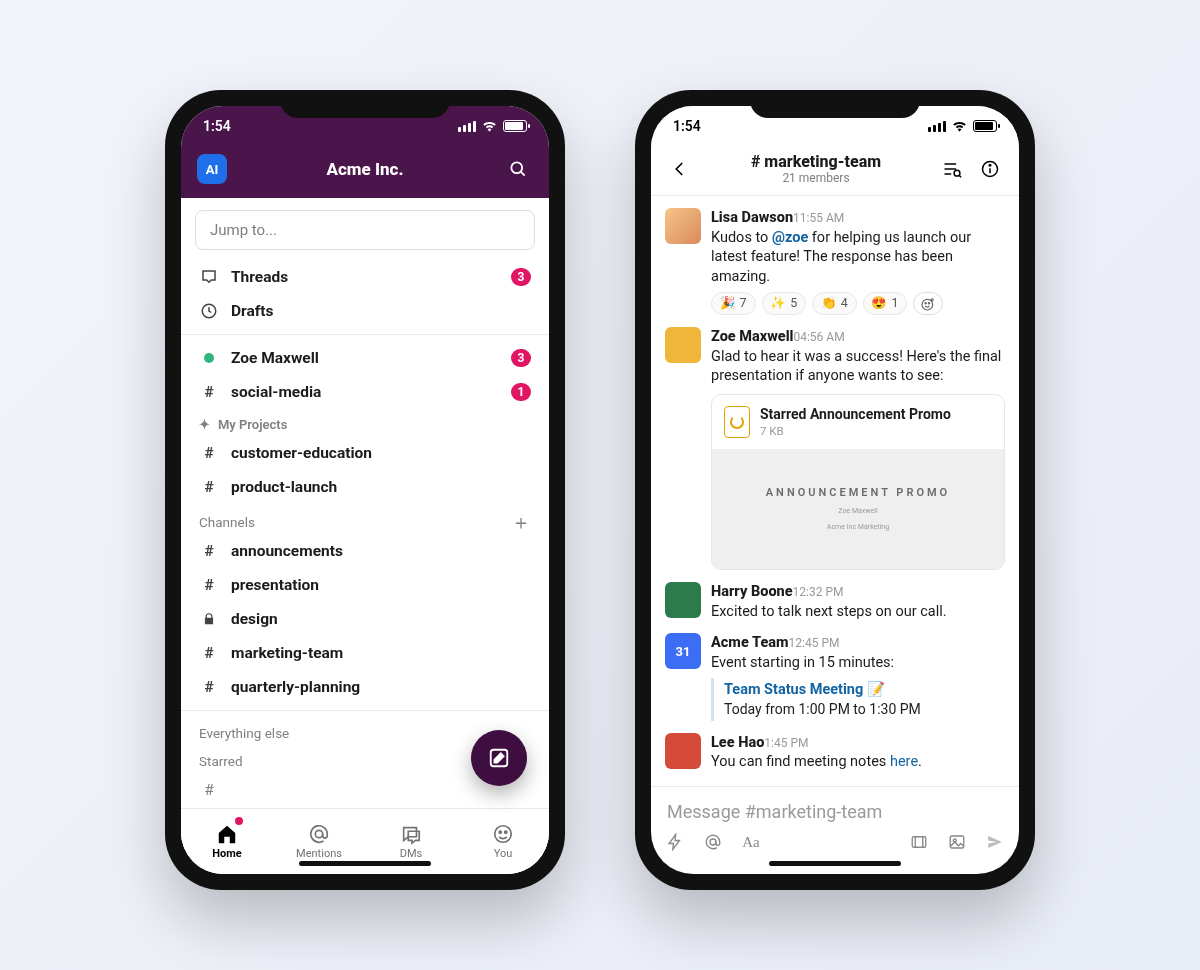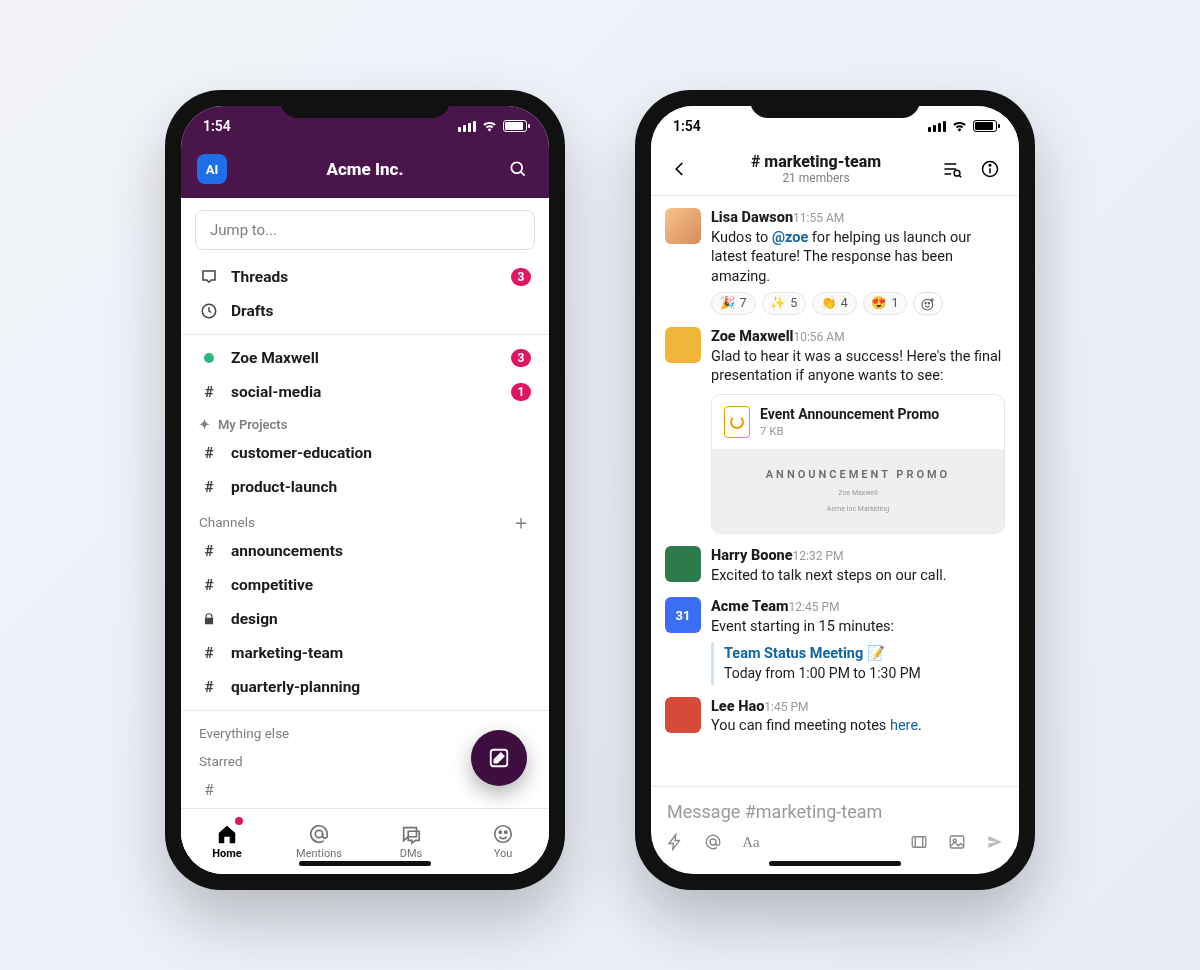--- a/index.html
+++ b/index.html
@@ -100,21 +100,21 @@
   .mention{color:var(--blue);font-weight:bold;}
   .reactions{display:flex;gap:6px;margin-top:6px;flex-wrap:wrap;}
   .react{border:1px solid #e6e6e6;background:#fafafa;border-radius:14px;padding:2px 8px;font-size:12.5px;display:inline-flex;align-items:center;gap:4px;color:#555;}
   .react.add{background:#fff;border-color:#ddd;padding:2px 6px;}
   .attachment{margin-top:8px;border:1px solid #e6e6e6;border-radius:10px;overflow:hidden;}
   .att-hdr{display:flex;gap:10px;padding:10px 12px;align-items:center;}
   .file-ic{width:26px;height:32px;border:1.5px solid #e6a100;border-radius:4px;position:relative;}
   .file-ic::before{content:"";position:absolute;left:50%;top:50%;transform:translate(-50%,-50%);width:10px;height:10px;border:2px solid #e6a100;border-radius:50%;border-top-color:transparent;}
   .att-title{font-weight:700;font-size:14px;}
   .att-sub{font-size:11.5px;color:#999;}
-  .att-prev{background:#efefef;height:84px;display:flex;flex-direction:column;align-items:center;justify-content:center;gap:6px;}
+  .att-prev{background:#efefef;height:120px;display:flex;flex-direction:column;align-items:center;justify-content:center;gap:6px;}
   .att-prev .big{letter-spacing:3px;font-size:11px;color:#6b6b6b;font-weight:600;}
   .att-prev .sm{font-size:7px;color:#9a9a9a;}
   .event{margin-top:6px;border-left:3px solid #cfe3f2;padding:2px 10px;}
   .event a{color:var(--blue);font-weight:700;text-decoration:none;}
   .link{color:var(--blue);}
 
   .composer{border-top:1px solid var(--border);padding:8px 14px 22px;}
   .cinput{color:#9a9a9a;font-size:18px;padding:6px 2px 10px;}
   .crow{display:flex;align-items:center;gap:18px;color:#888;}
   .crow .spacer{flex:1;}
@@ -215,21 +215,21 @@
           <div class="section-head">
             <span>Channels</span>
             <span class="plus">＋</span>
           </div>
           <div class="row">
             <span class="ic" style="font-weight:700;">#</span>
             <span class="lbl">announcements</span>
           </div>
           <div class="row">
             <span class="ic" style="font-weight:700;">#</span>
-            <span class="lbl">competitive</span>
+            <span class="lbl">presentation</span>
           </div>
           <div class="row">
             <span class="ic">
               <svg width="14" height="14" viewBox="0 0 24 24" fill="#454245">
                   <path d="M6 10V8a6 6 0 1112 0v2h1v11H5V10h1zm2 0h8V8a4 4 0 10-8 0v2z"></path>
                 </svg>
             </span>
             <span class="lbl">design</span>
           </div>
           <div class="row">
@@ -400,28 +400,28 @@
               </span>
             </div>
           </div>
         </div>
 
         <div class="msg">
           <div class="av" style="background:#f0b63a;"></div>
           <div class="mbody">
             <div class="mhead">
               <span class="mname">Zoe Maxwell</span>
-              <span class="mtime">10:56 AM</span>
+              <span class="mtime">04:56 AM</span>
             </div>
             <div>Glad to hear it was a success! Here's the final presentation if anyone wants to see:</div>
             <div class="attachment">
               <div class="att-hdr">
                 <div class="file-ic"></div>
                 <div>
-                  <div class="att-title">Event Announcement Promo</div>
+                  <div class="att-title">Starred Announcement Promo</div>
                   <div class="att-sub">7 KB</div>
                 </div>
               </div>
               <div class="att-prev">
                 <div class="big">ANNOUNCEMENT PROMO</div>
                 <div class="sm">Zoe Maxwell</div>
                 <div class="sm">Acme Inc Marketing</div>
               </div>
             </div>
           </div>

